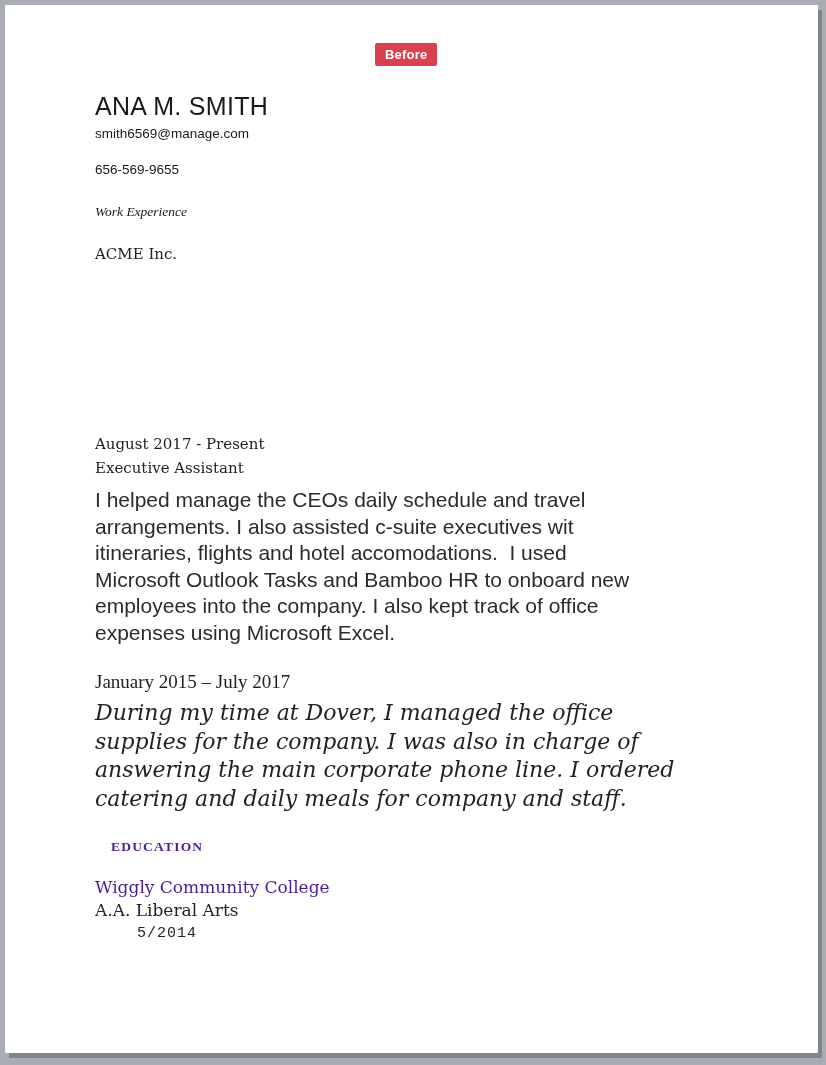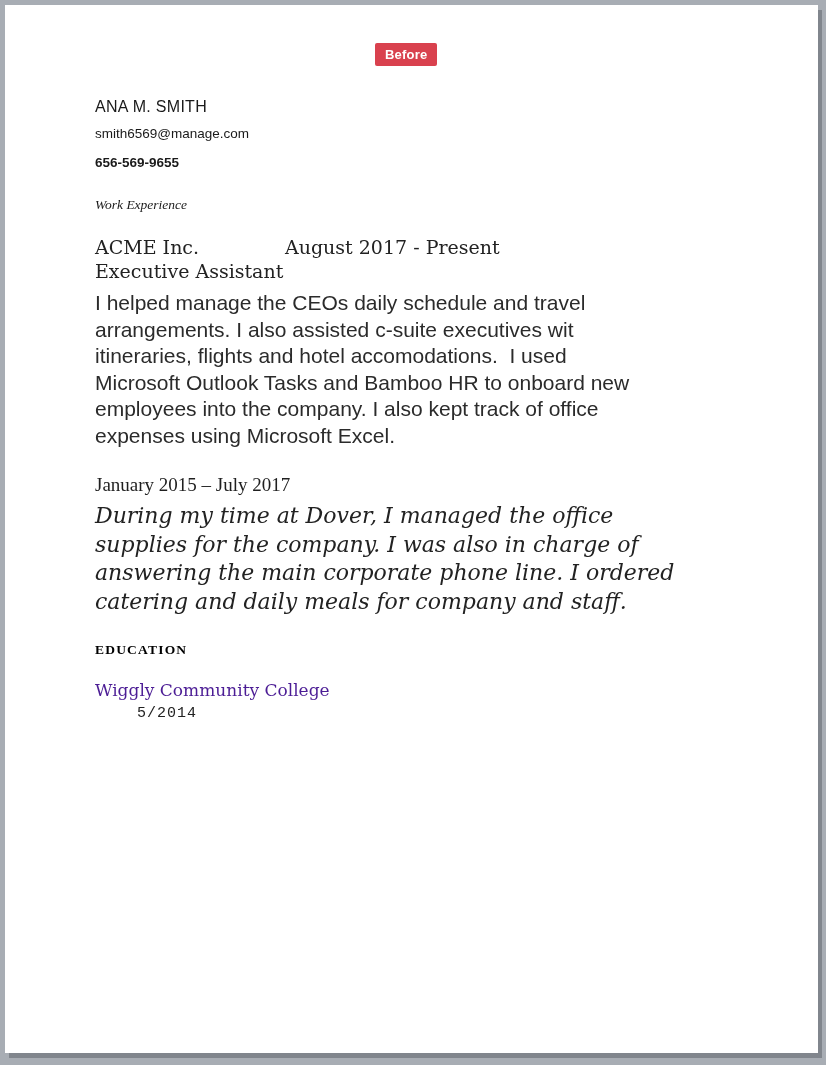--- a/index.html
+++ b/index.html
@@ -43,54 +43,55 @@
   }
   .content {
     position: absolute;
     left: 95px;
     top: 93px;
     width: 665px;
     color: #1f1f1f;
   }
   .name {
     font-family: "Liberation Sans", sans-serif;
-    font-size: 16px;
+    font-size: 25px;
     line-height: 27px;
     letter-spacing: 0.3px;
     color: #1a1a1a;
   }
   .contact-line {
     font-family: "Liberation Sans", sans-serif;
     font-size: 13.5px;
     line-height: 16px;
     color: #1a1a1a;
   }
   .email { margin-top: 6px; }
-  .phone { margin-top: 13px; font-weight: bold; }
+  .phone { margin-top: 20px; }
   .work-title {
     margin-top: 26px;
     font-family: Liberation Serif, serif;
     font-style: italic;
     font-size: 13.5px;
     line-height: 16px;
     color: #1a1a1a;
   }
   .job-header-row {
     display: flex;
     align-items: baseline;
   }
   .company {
     width: 190px;
     flex: 0 0 190px;
   }
   .job1 .job-header-row, .job1 .role {
     font-family: "DejaVu Serif", serif;
-    font-size: 19px;
+    font-size: 15px;
     line-height: 24px;
     color: #222222;
+    flex-direction: column;
   }
   .job1 { margin-top: 22px; }
   .job1 .description {
     margin-top: 7px;
     font-family: "Liberation Sans", sans-serif;
     font-size: 21px;
     line-height: 26.5px;
     color: #2b2b2b;
     white-space: pre-wrap;
   }
@@ -110,21 +111,22 @@
     color: #222222;
     white-space: pre-wrap;
   }
   .education-title {
     margin-top: 26px;
     font-family: "Liberation Serif", serif;
     font-weight: bold;
     font-size: 13.5px;
     line-height: 15px;
     letter-spacing: 1.2px;
-    color: #000000;
+    color: #4c1d95;
+    margin-left: 16px;
   }
   .school {
     margin-top: 22px;
     font-family: "DejaVu Serif", serif;
     font-size: 17px;
     line-height: 23px;
     color: #4c1d95;
   }
   .degree {
     font-family: "DejaVu Serif", serif;
@@ -177,16 +179,17 @@
         <span class="dates">January 2015 – July 2017</span>
       </div>
       <div class="description">During my time at Dover, I managed the office
 supplies for the company. I was also in charge of
 answering the main corporate phone line. I ordered
 catering and daily meals for company and staff.</div>
     </div>
 
     <div class="education-title">EDUCATION</div>
     <div class="school">Wiggly Community College</div>
+    <div class="degree">A.A. Liberal Arts</div>
     <div class="edu-date">5/2014</div>
 
   </div>
 </div>
 
 </body></html>

